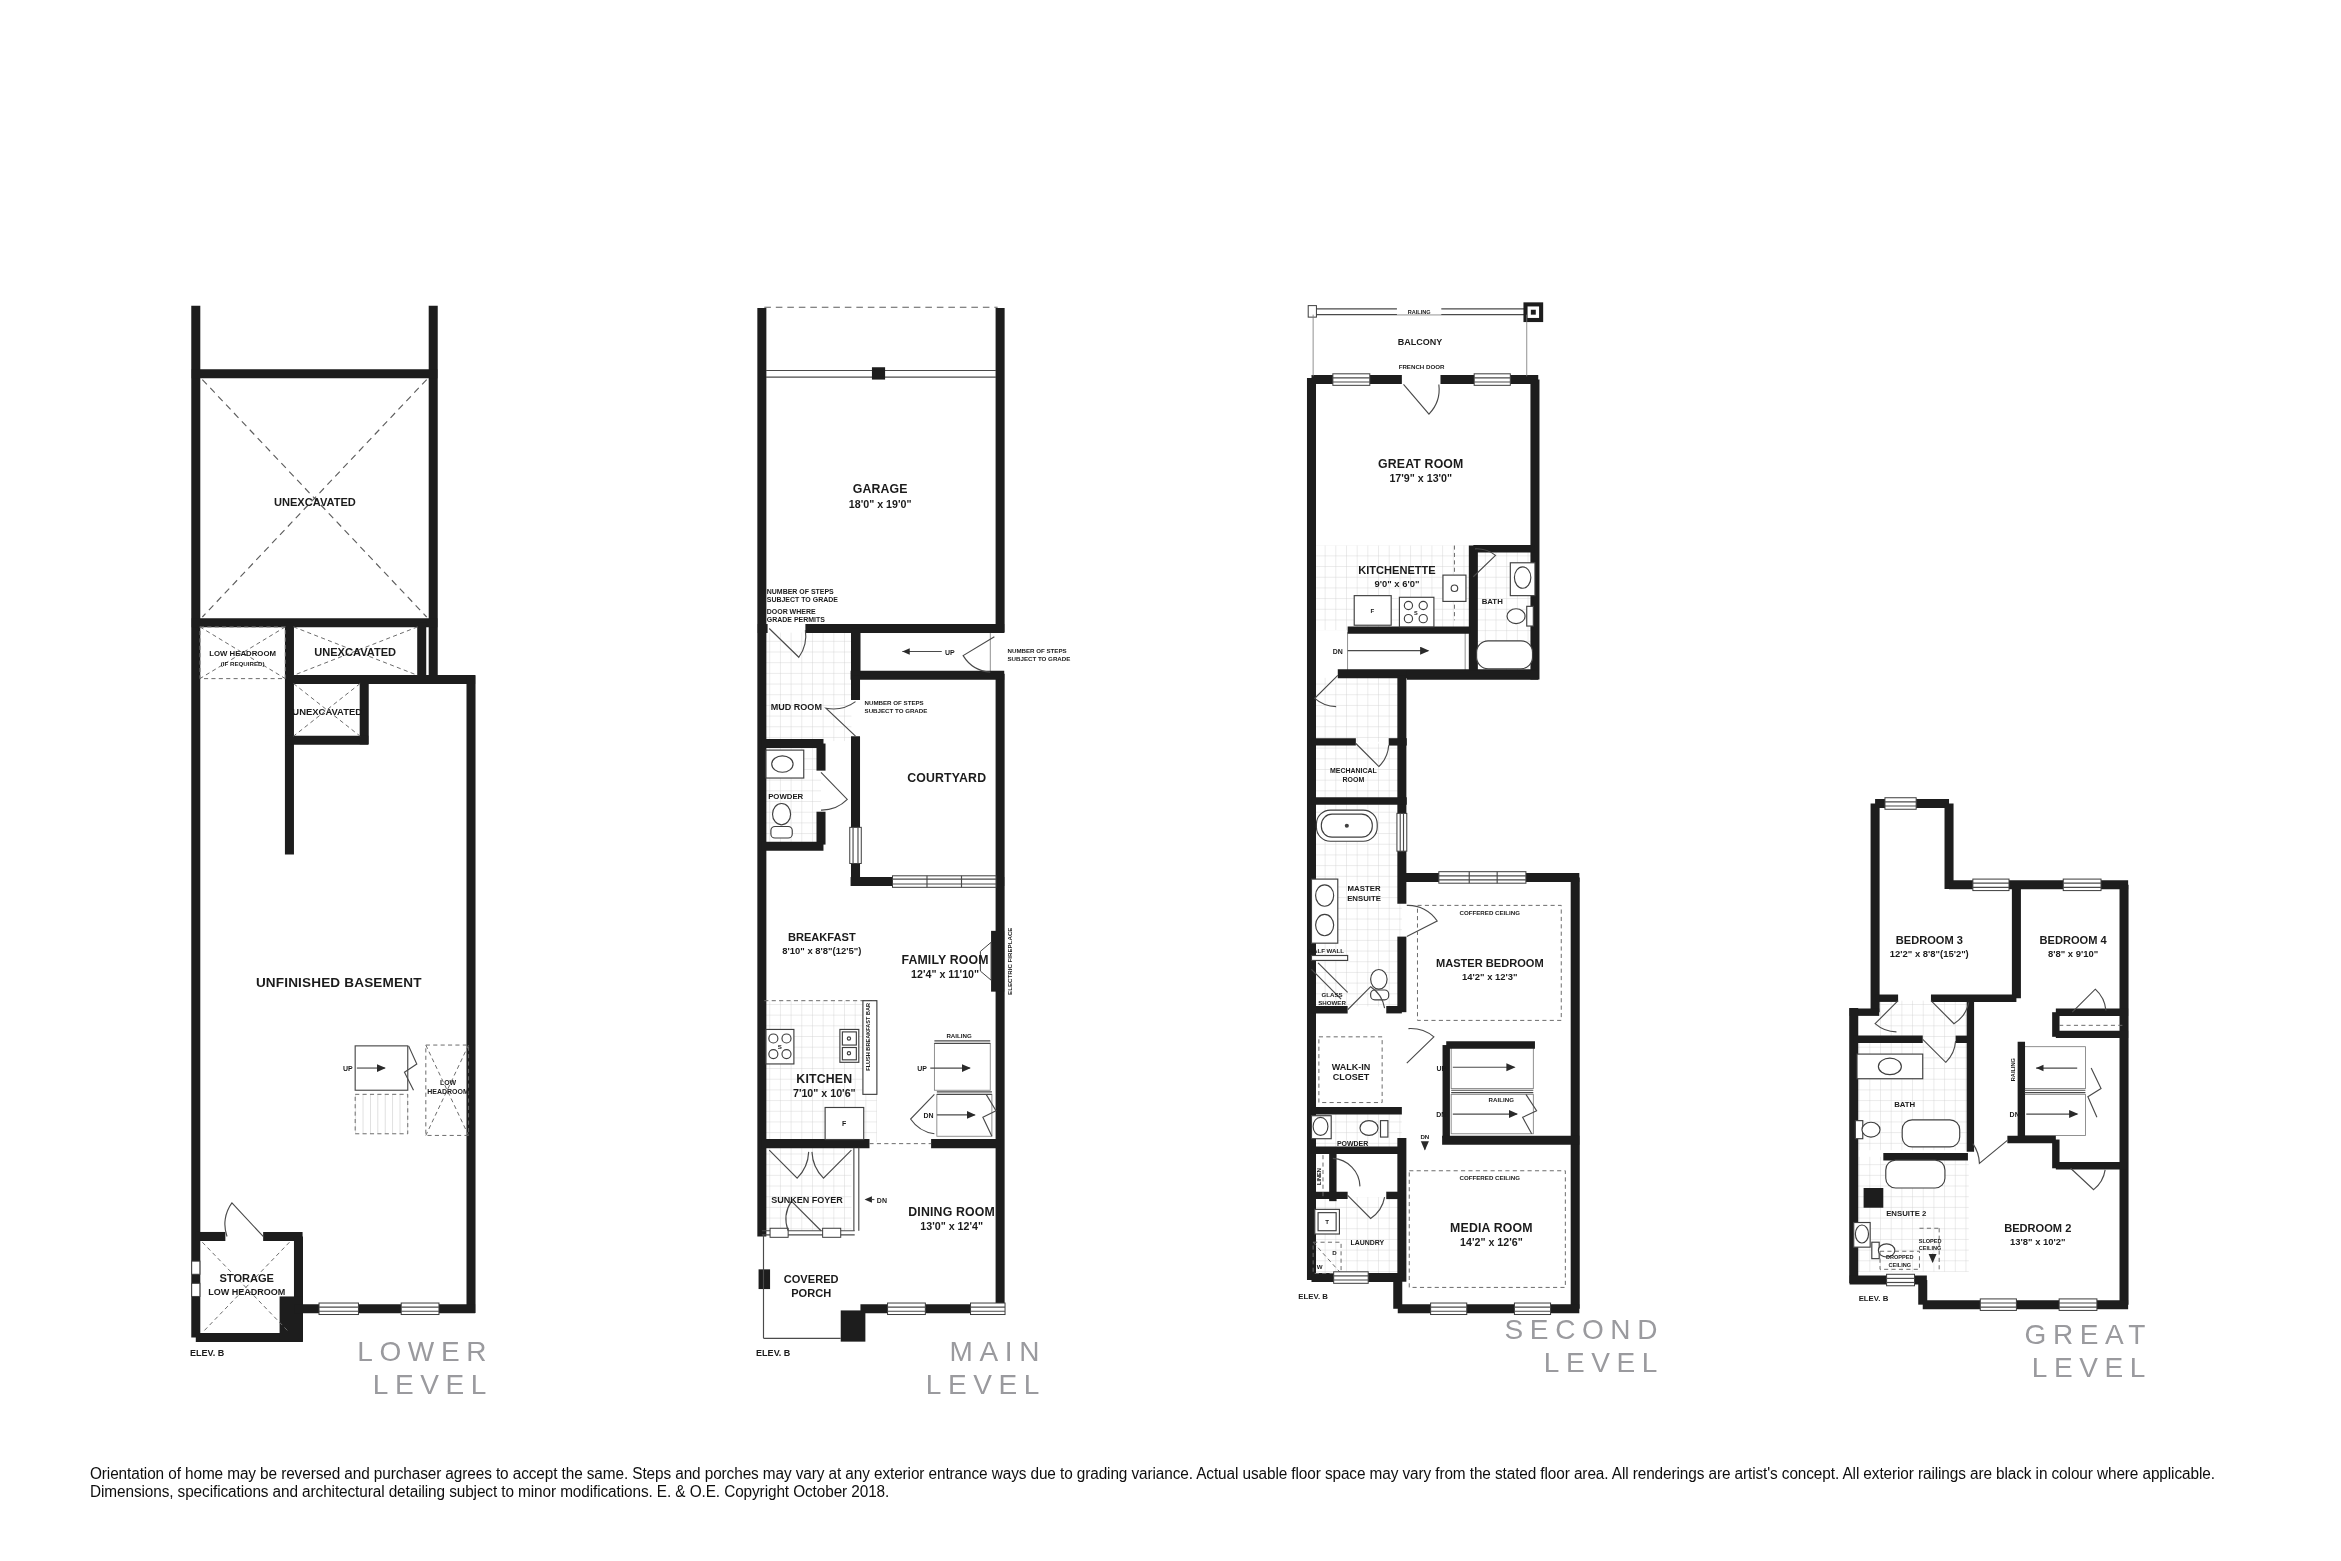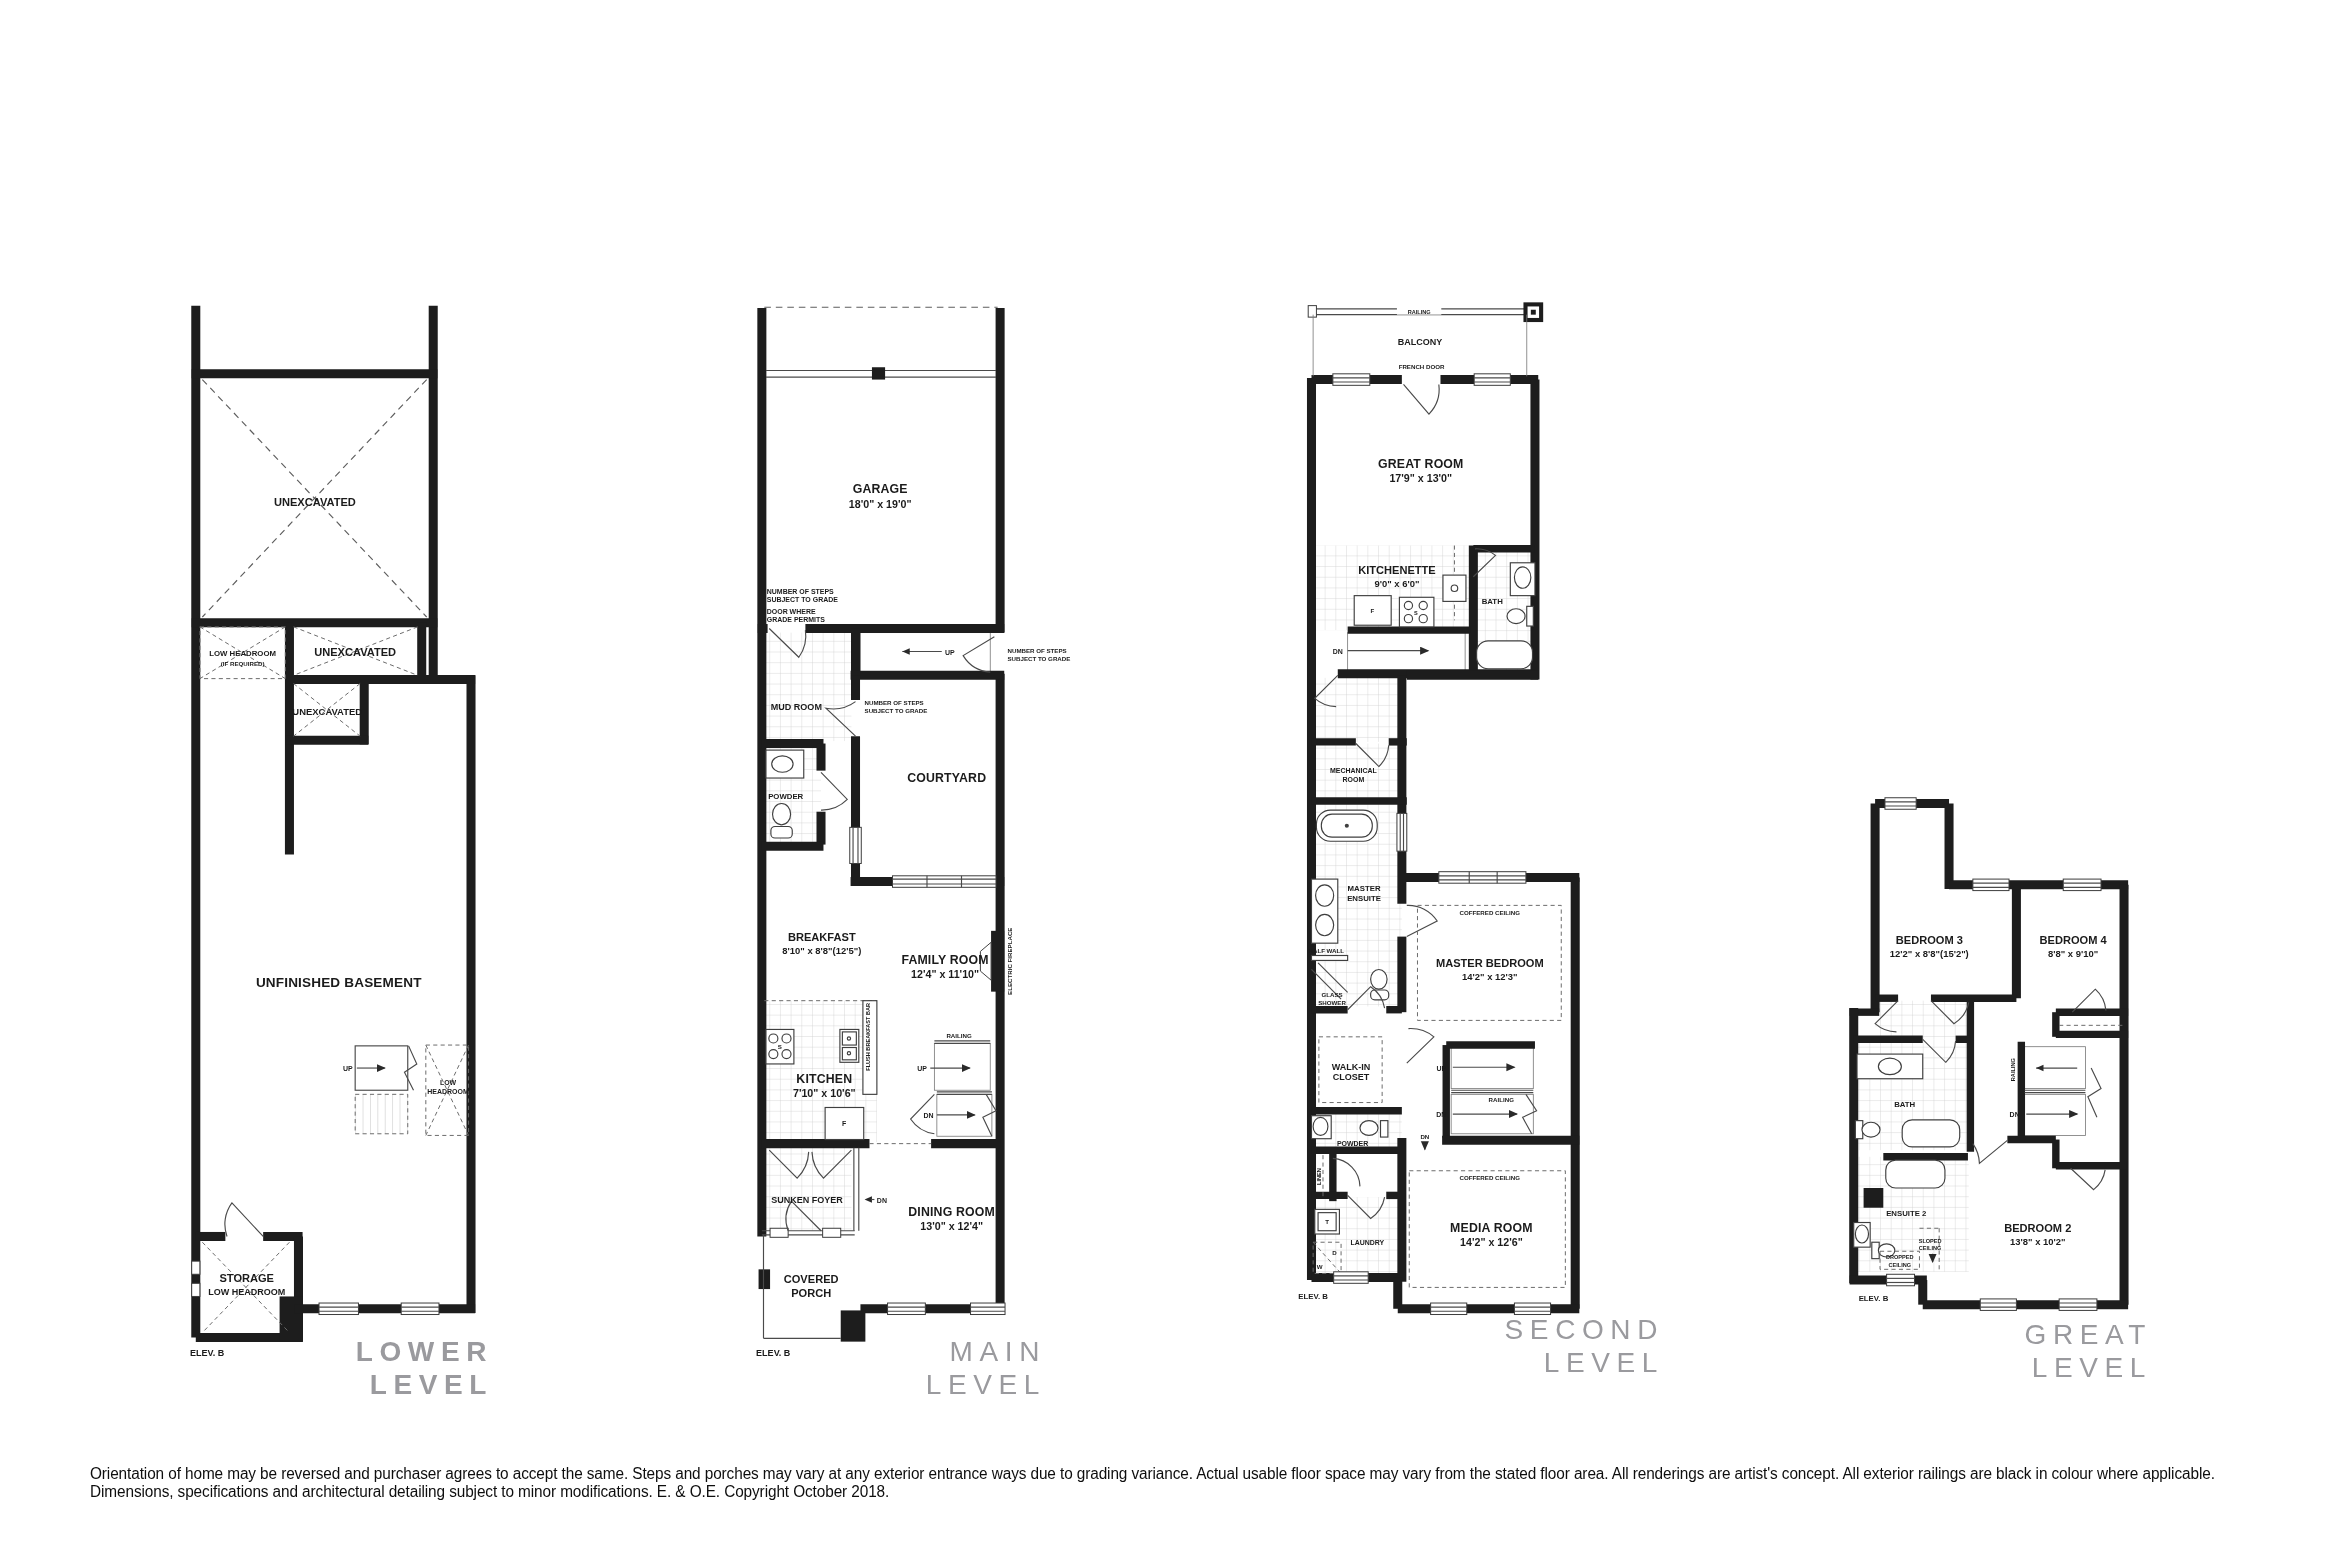--- a/index.html
+++ b/index.html
@@ -524,21 +524,21 @@
       <text class="t65" x="2312" y="1533">DROPPED</text>
       <text class="t65" x="2312" y="1542">CEILING</text>
       <text class="room14" x="2480" y="1499">BEDROOM 2</text>
       <text class="dim12" x="2480" y="1515">13'8" x 10'2"</text>
       <text class="sm10 start" x="2262" y="1583">ELEV. B</text>
     </g>
   </g>
 </svg>
 
 
-<div class="lvl-title" style="left:279px;top:1335px;font-weight:bold;">
+<div class="lvl-title" style="left:279px;top:1335px;">
   <span>LOWER</span>
   <span>LEVEL</span>
 </div>
 <div class="lvl-title" style="left:832px;top:1335px;">
   <span>MAIN</span>
   <span>LEVEL</span>
 </div>
 <div class="lvl-title" style="left:1450px;top:1313px;">
   <span>SECOND</span>
   <span>LEVEL</span>

